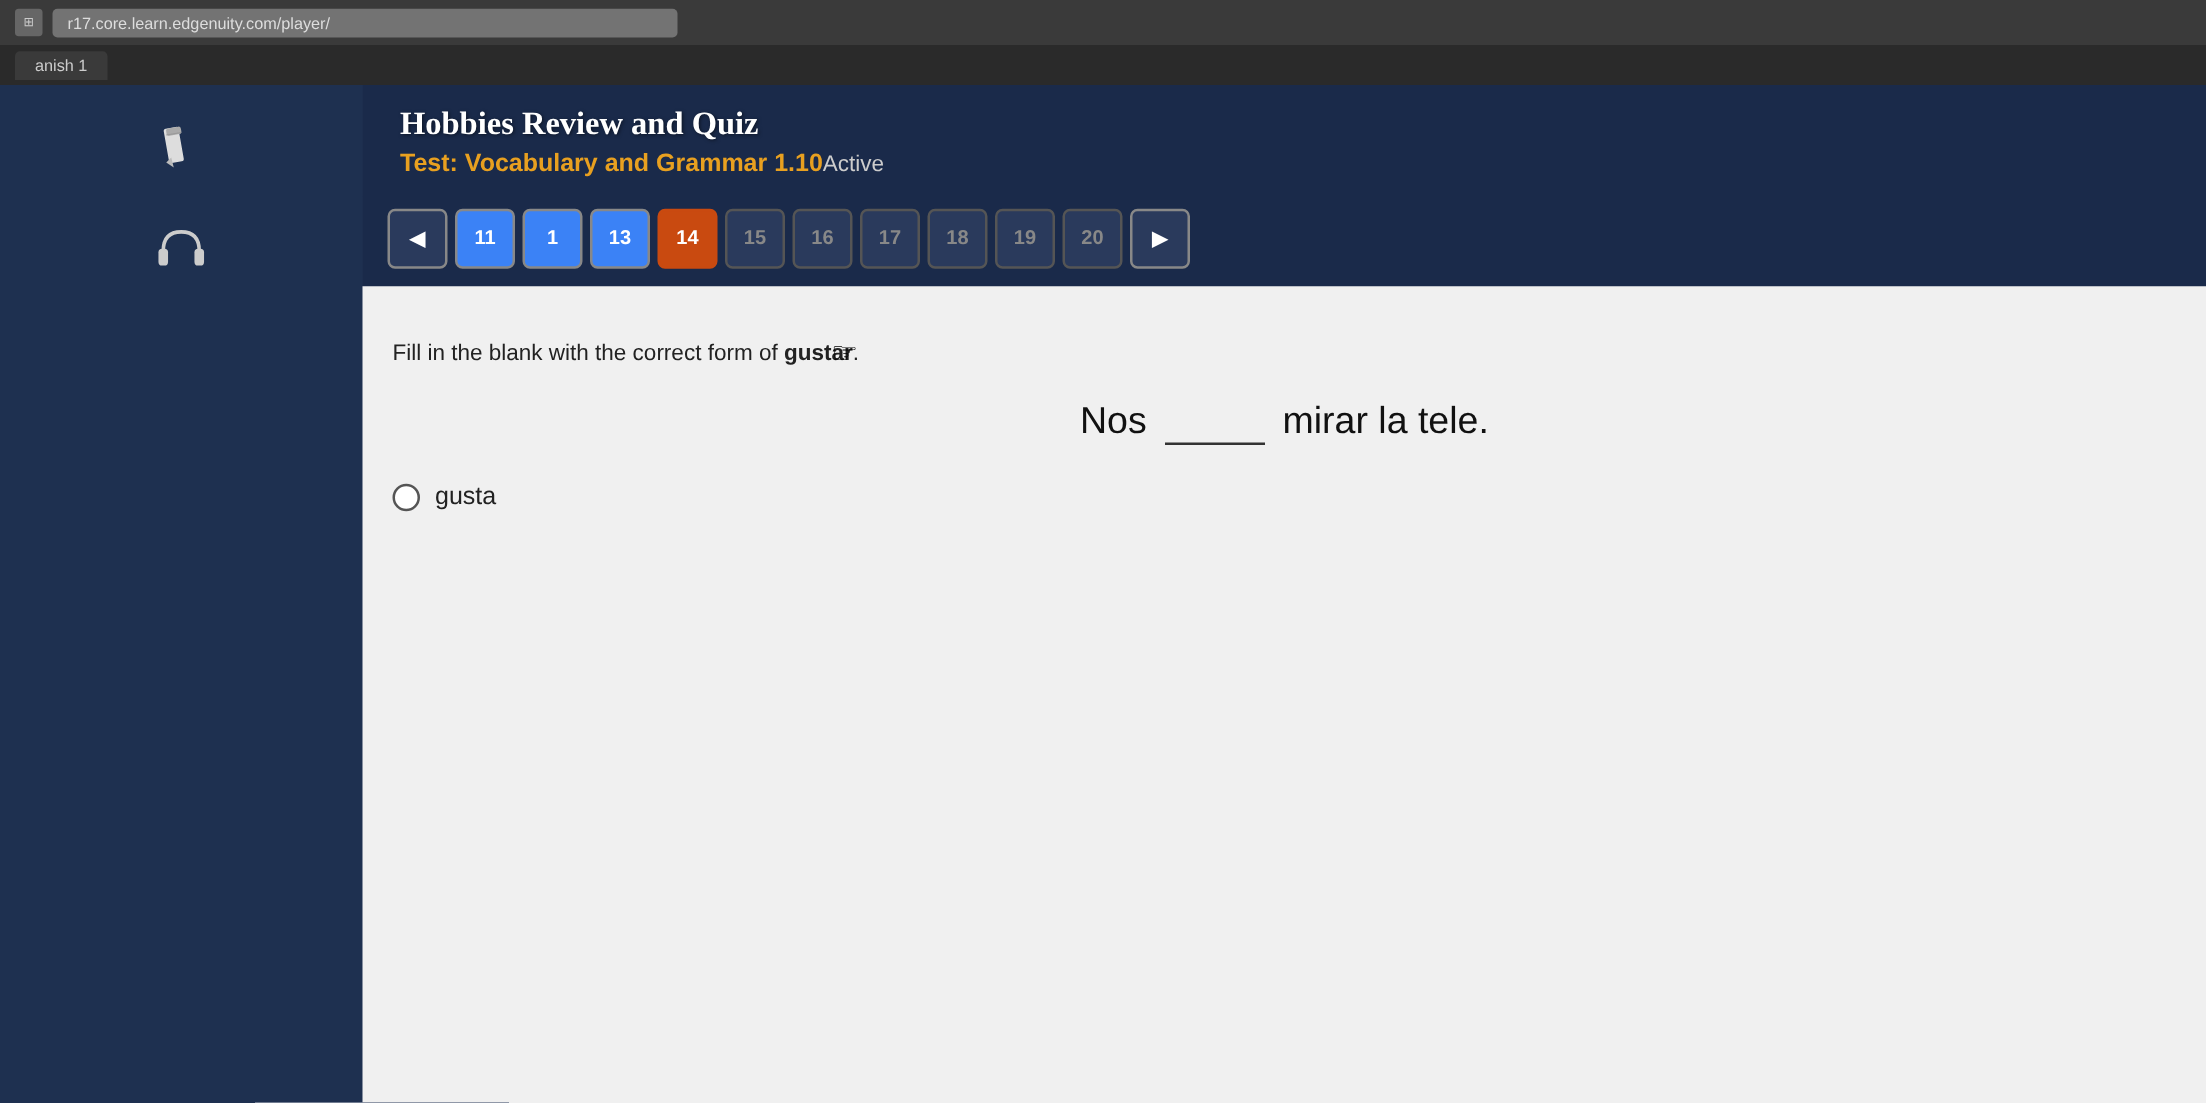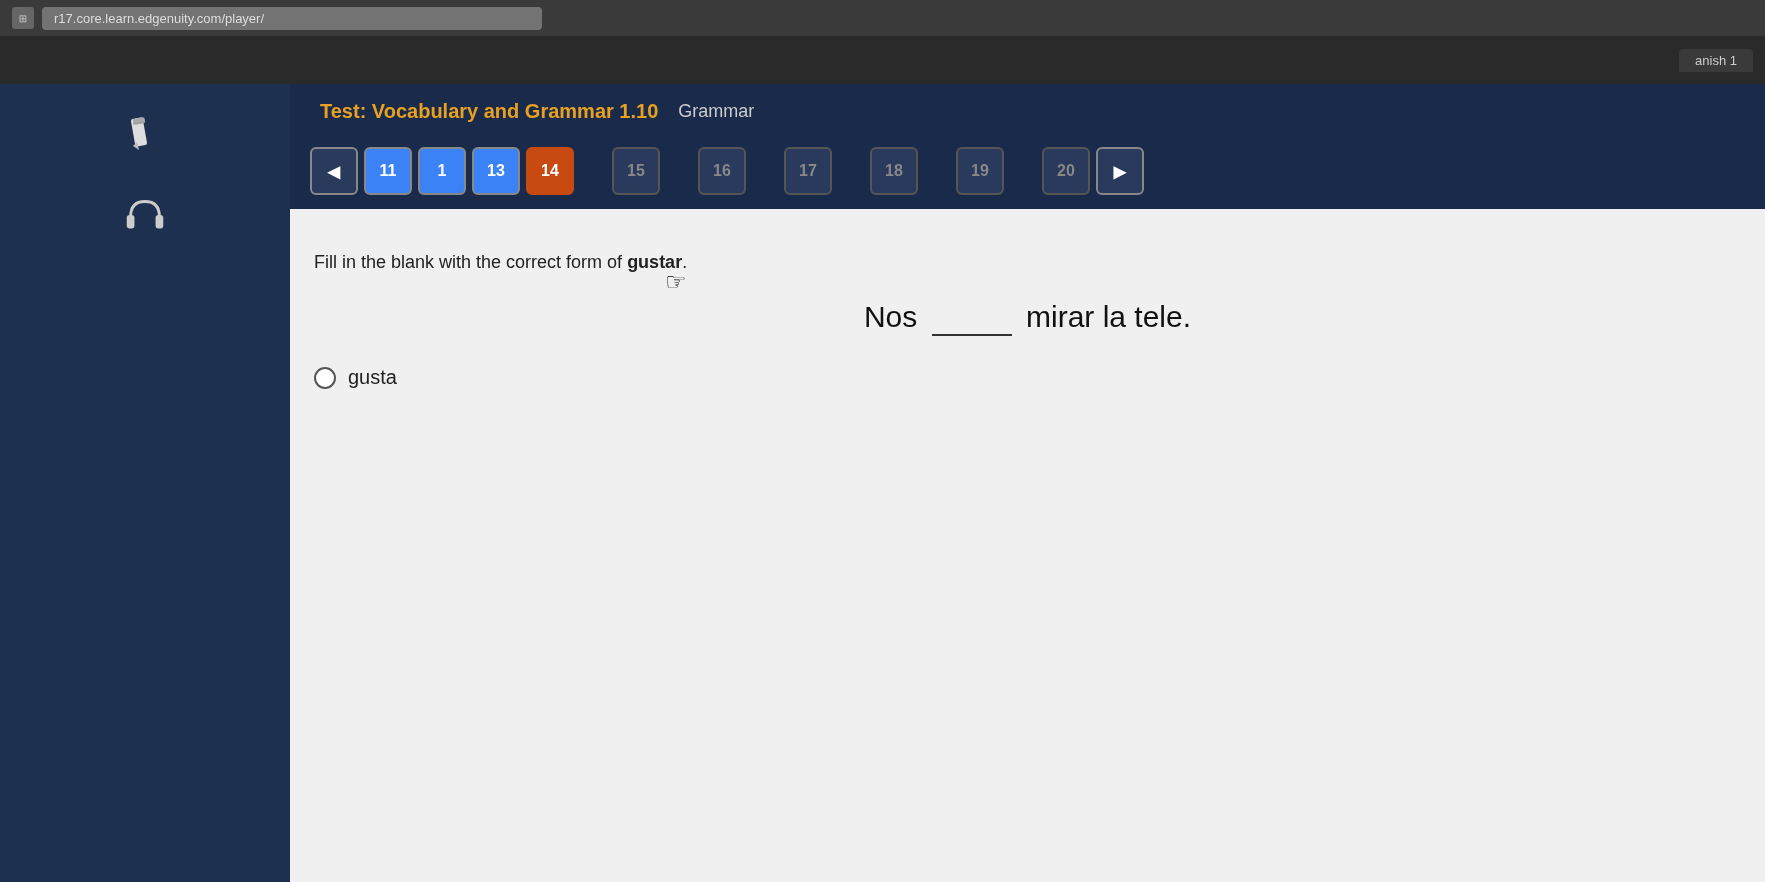--- a/index.html
+++ b/index.html
@@ -41,25 +41,24 @@
       padding: 4px 12px;
       color: #ddd;
       font-size: 13px;
       flex: 1;
       max-width: 500px;
     }
 
     
     .tab-bar {
       background: #2a2a2a;
-      height: 48px;
+      height: 32px;
       display: flex;
       align-items: center;
       padding: 0 12px;
-      justify-content: flex-end;
     }
 
     .tab-label {
       color: #ccc;
       font-size: 13px;
       padding: 4px 16px;
       background: #3a3a3a;
       border-radius: 4px 4px 0 0;
     }
 
@@ -109,21 +108,20 @@
       font-size: 26px;
       font-weight: bold;
       font-family: Georgia, serif;
       margin-bottom: 6px;
       text-shadow: 1px 1px 3px rgba(0,0,0,0.5);
     }
 
     .test-title-row {
       display: flex;
       align-items: center;
-      gap: 20px;
       margin-bottom: 14px;
     }
 
     .test-title {
       color: #e8a020;
       font-size: 20px;
       font-weight: bold;
     }
 
     .active-badge {
@@ -163,21 +161,20 @@
 
     .nav-btn.bordered {
       background: #3b82f6;
       border-color: #888;
     }
 
     .nav-btn.dimmed {
       background: #2a3a5c;
       border-color: #555;
       color: #888;
-      margin-left: 32px;
     }
 
     .nav-btn.arrow {
       background: #2a3a5c;
       border-color: #888;
     }
 
     
     .question-panel {
       background: #f0f0f0;
@@ -280,23 +277,24 @@
         <path d="M10 28 Q10 12 25 12 Q40 12 40 28" fill="none" stroke="#ccc" stroke-width="3"></path>
         <rect x="6" y="26" width="8" height="14" rx="3" fill="#ccc"></rect>
         <rect x="36" y="26" width="8" height="14" rx="3" fill="#ccc"></rect>
       </svg>
     </div>
   </div>
 
   <div class="content-area">
 
     <div class="header-section">
+      <div class="lesson-title">Hobbies Review and Quiz</div>
       <div class="test-title-row">
         <span class="test-title">Test: Vocabulary and Grammar 1.10</span>
-        <span class="active-badge">Grammar</span>
+        <span class="active-badge">Active</span>
       </div>
     </div>
 
     <div class="nav-bar">
       <div class="nav-btn arrow">◀</div>
       <div class="nav-btn bordered">11</div>
       <div class="nav-btn bordered">1</div>
       <div class="nav-btn bordered">13</div>
       <div class="nav-btn active">14</div>
       <div class="nav-btn dimmed">15</div>

